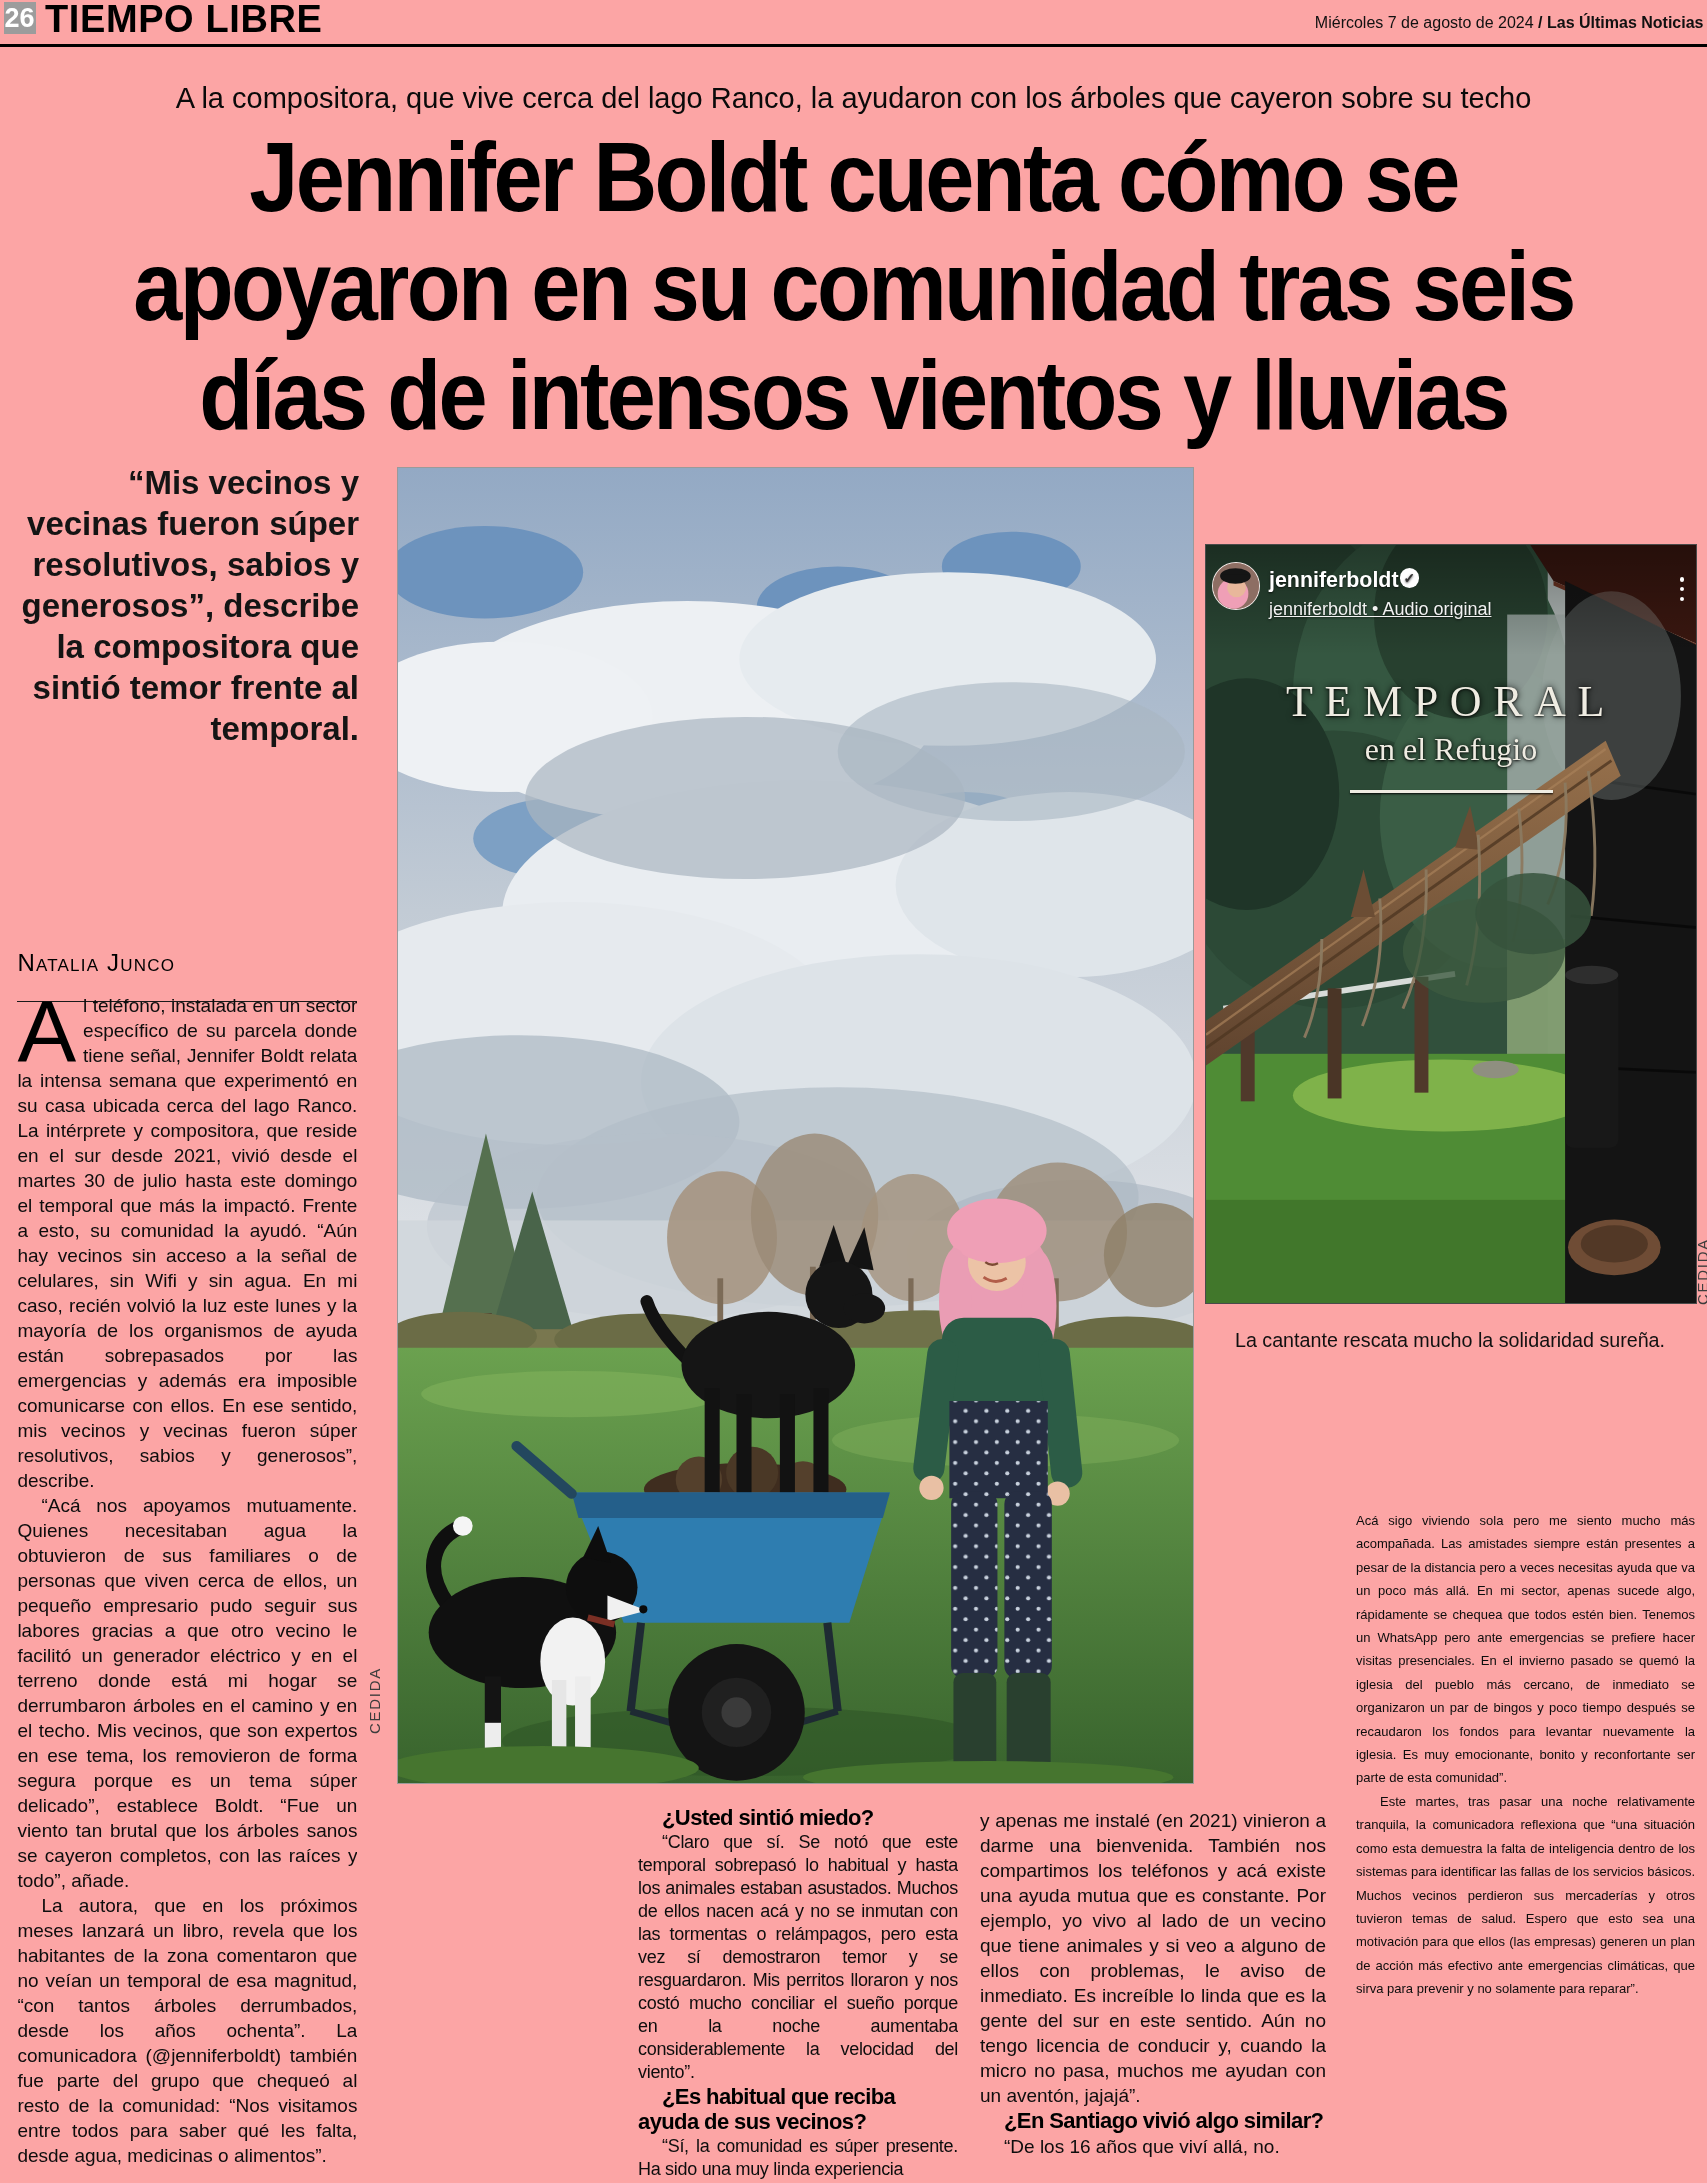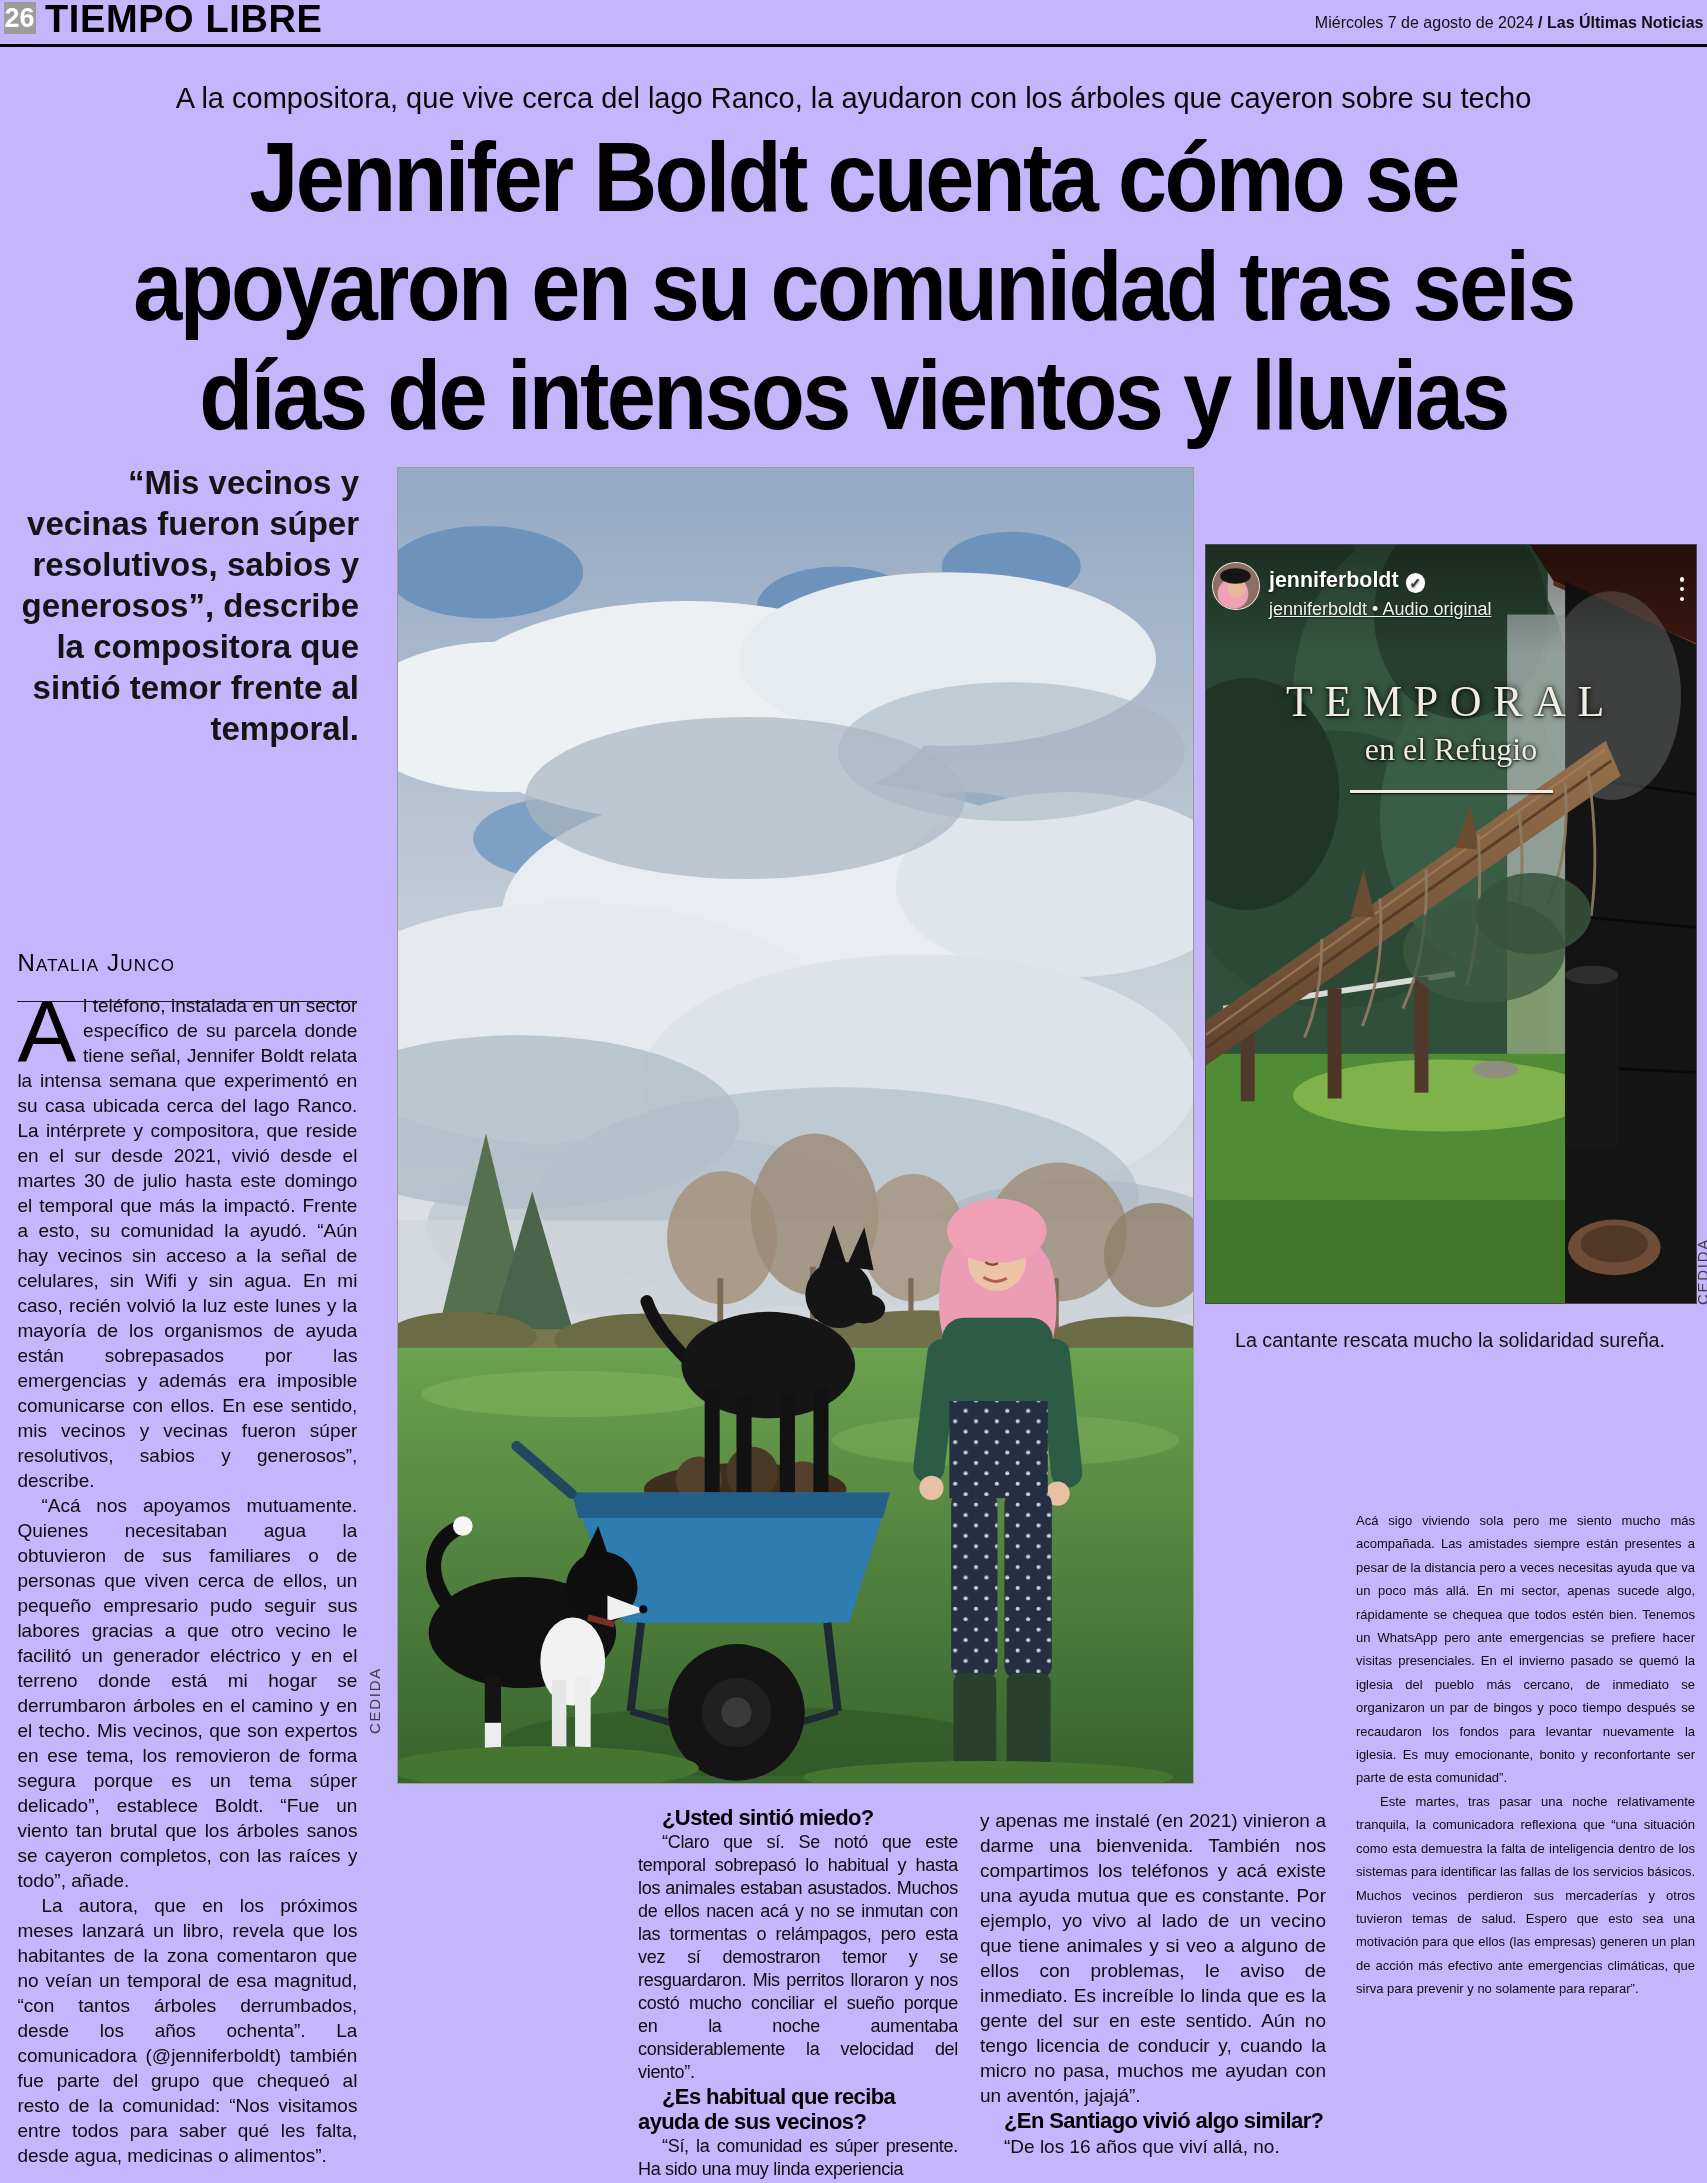--- a/index.html
+++ b/index.html
@@ -1,16 +1,16 @@
 <!DOCTYPE html>
 <html style="font-size:9.3px"><head>
 <meta charset="utf-8">
 <style>
   html,body{margin:0;padding:0;background:#fff;}
-  #canvas{position:relative;width:1707px;height:2183px;background:#c4b5fd;
+  #canvas{position:relative;width:1707px;height:2183px;background:#fca5a5;
           font-family:"Liberation Sans", sans-serif;color:#111;overflow:hidden;}
   .abs{position:absolute;}
 
   
   .pagenum{left:3.5px;top:2.3px;width:32px;height:32px;background:#9c9c9c;color:#fff;
            font-weight:700;font-size:27px;display:flex;align-items:center;justify-content:center;}
   .section{left:45px;top:-2.3px;font-size:38px;font-weight:700;letter-spacing:0.6px;color:#000;}
   .hrule{left:0;top:44px;width:1707px;height:2.9px;background:#000;}
   .dateline{right:3.5px;top:14px;font-size:16px;color:#111;white-space:nowrap;}
   .dateline .bold{font-weight:700;}
@@ -57,21 +57,21 @@
   .mainphoto svg{display:block;width:100%;height:100%;}
 
   .igcard{left:1205px;top:544px;width:490px;height:758px;border:1.7px solid #4a4a4a;
           box-sizing:content-box;overflow:hidden;background:#aeb6b4;}
   .igcard svg{display:block;width:100%;height:100%;}
   .igshade{left:0;top:0;width:100%;height:110px;
            background:linear-gradient(180deg,rgba(0,0,0,.35),rgba(0,0,0,0));}
   .avatar{left:5.8px;top:17.4px;width:46px;height:46px;border-radius:50%;overflow:hidden;
           border:1.2px solid rgba(255,255,255,.8);background:#b98f86;}
   .igname{left:63px;top:23px;font-size:21.4px;font-weight:700;color:#fff;
-          text-shadow:0 0.6px 2.3px rgba(0,0,0,.7);display:flex;align-items:flex-end;gap:7px;}
+          text-shadow:0 0.6px 2.3px rgba(0,0,0,.7);display:flex;align-items:flex-start;gap:1px;}
   .vbadge{display:inline-flex;width:19.7px;height:19.7px;border-radius:50%;background:#fff;color:#333;
           font-size:14px;align-items:center;justify-content:center;font-weight:700;}
   .igaudio{left:63px;top:54px;font-size:18px;color:#f2f2f2;text-shadow:0 0.6px 2.3px rgba(0,0,0,.7);text-decoration:underline;}
   .kebab{right:11.6px;top:32px;display:flex;flex-direction:column;gap:5.2px;}
   .kebab i{width:4.6px;height:4.6px;border-radius:50%;background:#fff;display:block;}
   .ovtitle{left:0;top:131px;width:100%;text-align:center;font-family:"Liberation Serif",serif;
            font-size:44px;letter-spacing:11.6px;color:#efece2;
            text-shadow:0 0 7px rgba(0,0,0,.9),0 1.2px 2.3px rgba(0,0,0,.8);}
   .ovsub{left:0;top:186px;width:100%;text-align:center;font-family:"Liberation Serif",serif;
          font-size:32px;color:#efece2;text-shadow:0 0 5.8px rgba(0,0,0,.9),0 1.2px 2.3px rgba(0,0,0,.8);}

